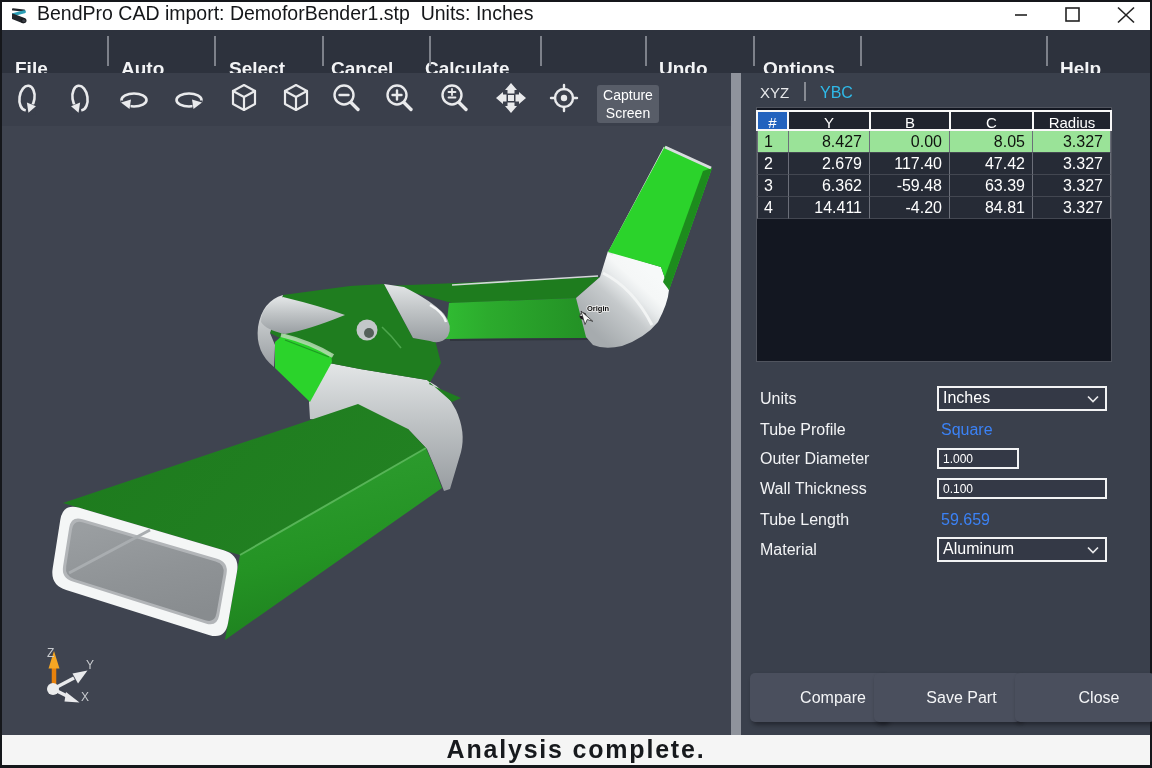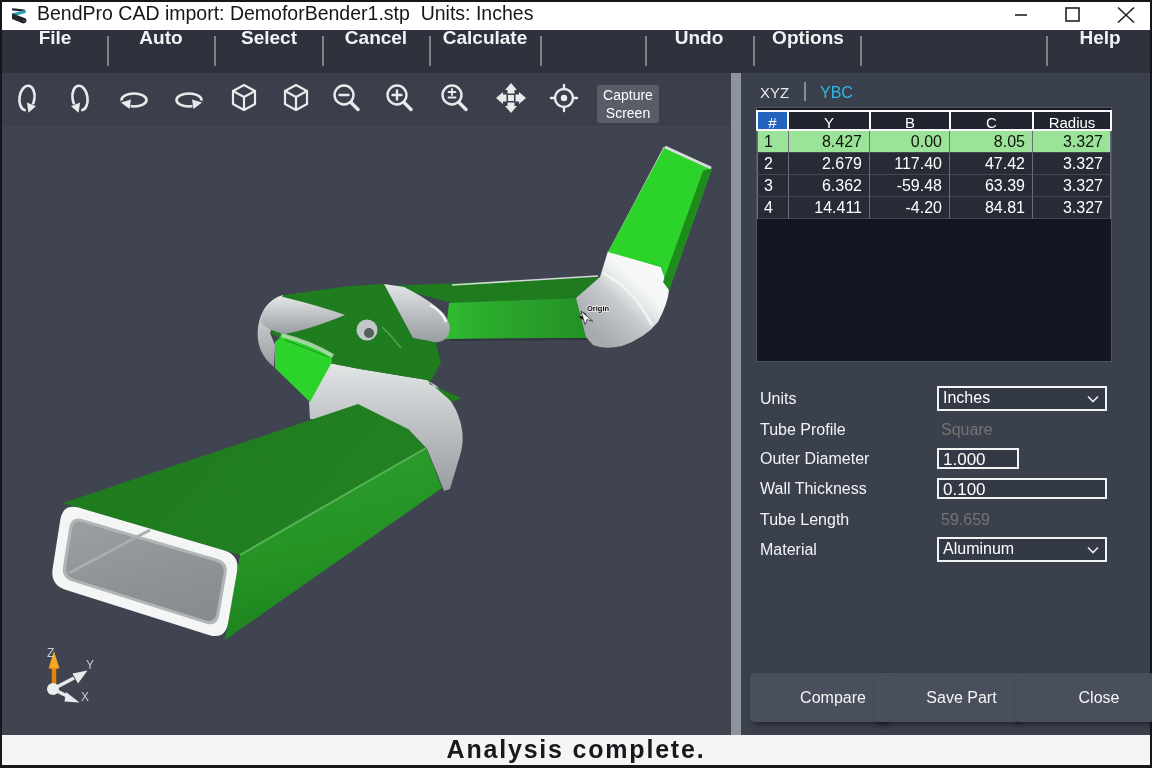--- a/index.html
+++ b/index.html
@@ -4,21 +4,21 @@
 <style>
   html,body{margin:0;padding:0;}
   body{width:1152px;height:768px;position:relative;overflow:hidden;
        font-family:"Liberation Sans", sans-serif;background:#15171b;}
   .abs{position:absolute;}
   
   #titlebar{left:2px;top:2px;width:1148px;height:28px;background:#ffffff;}
   #title-text{left:37px;top:2px;font-size:19.5px;color:#15171a;white-space:pre;}
   
   #menubar{left:2px;top:30px;width:1148px;height:43px;background:#2d323d;}
-  .mitem{top:25px;height:26px;line-height:26px;font-size:19px;font-weight:bold;color:#f2f3f5;text-align:center;}
+  .mitem{top:56px;height:26px;line-height:26px;font-size:19px;font-weight:bold;color:#f2f3f5;}
   .msep{top:36px;width:2px;height:30px;background:#7d818a;}
   
   #toolbar{left:2px;top:73px;width:729px;height:53px;background:#3a3f4b;}
   
   #viewport{left:2px;top:126px;width:729px;height:609px;background:#3f4450;}
   
   #divider{left:731px;top:73px;width:10px;height:662px;background:#8f939c;}
   
   #panel{left:741px;top:73px;width:409px;height:662px;background:#3a404c;}
   
@@ -32,22 +32,22 @@
   #tablebox{left:756px;top:107px;width:356px;height:255px;background:#131721;border:1px solid #50545e;box-sizing:border-box;}
   .hcell{top:110px;height:21px;background:#20242e;color:#fff;font-size:15px;text-align:center;line-height:21px;
          border:2px solid #f8f8f8;box-sizing:border-box;}
   .bcell{height:22px;font-size:16px;line-height:22px;box-sizing:border-box;
          border-right:1px solid #6b6f79;border-bottom:1px solid #434751;padding-right:7px;text-align:right;}
   .rowg{background:#9ae398;color:#10130f;}
   .rowd{background:#262b36;color:#ffffff;}
   .numcol{text-align:left;padding-left:6px;padding-right:0;border-left:1px solid #6b6f79;}
   
   .flabel{font-size:16px;color:#f2f3f5;height:20px;line-height:20px;}
-  .fvalue{font-size:16px;color:#737373;height:20px;line-height:20px;}
-  .finput{background:#343946;border:2px solid #f2f3f4;color:#fff;font-size:17px;line-height:19px;
+  .fvalue{font-size:16px;color:#3b82f6;height:20px;line-height:20px;}
+  .finput{background:#343946;border:2px solid #f2f3f4;color:#fff;font-size:12px;line-height:19px;
           box-sizing:border-box;padding-left:4px;}
   .fsel{background:#343946;border:2px solid #f2f3f4;color:#fff;font-size:16px;line-height:20px;
         box-sizing:border-box;padding-left:4px;}
   
   .pbtn{top:673px;height:49px;background:#4a4f5d;border-radius:5px;color:#f4f5f7;font-size:16px;
         text-align:center;line-height:49px;box-shadow:2px 3px 4px rgba(10,12,16,0.45);padding-left:28px;}
   
   #capture{left:597px;top:85px;width:62px;height:38px;background:#585d68;border-radius:3px;
            color:#fff;font-size:14px;text-align:center;line-height:18px;padding-top:1px;box-sizing:border-box;}
 </style>

